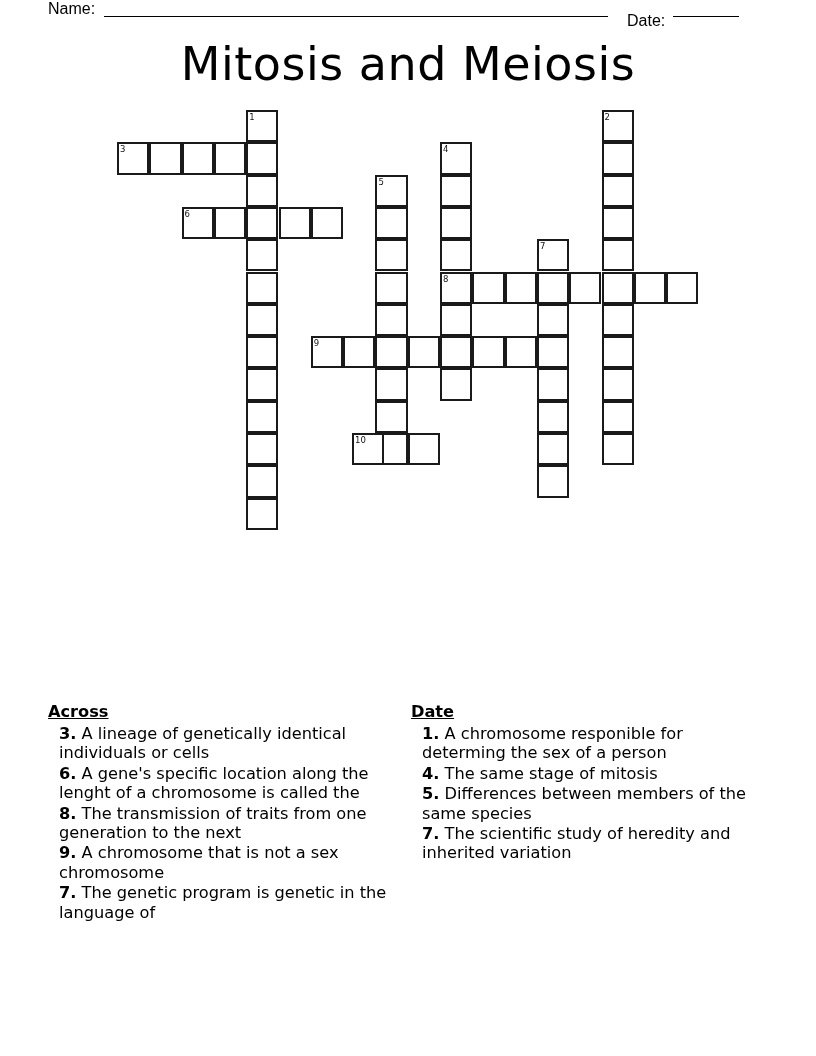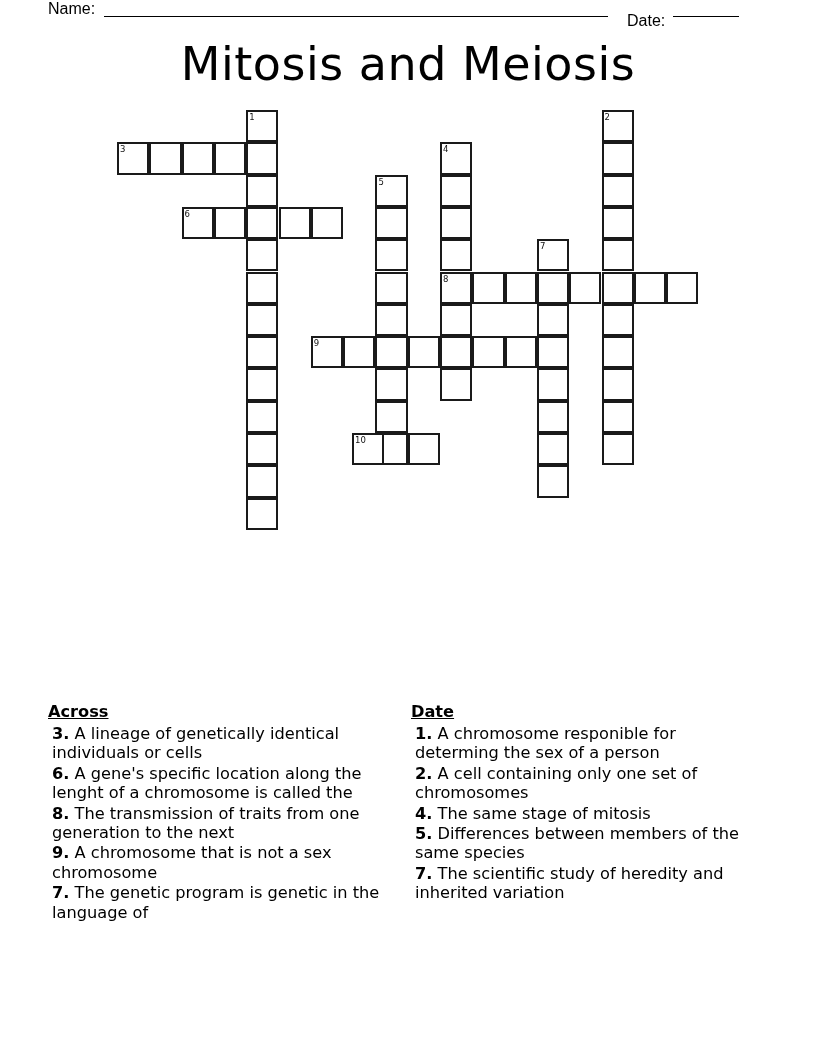--- a/index.html
+++ b/index.html
@@ -38,21 +38,21 @@
   .clues {
     position: absolute; top: 702px; font-family: "DejaVu Sans", sans-serif;
     font-size: 16.2px; line-height: 19.4px;
   }
   .clues.across { left: 48px; width: 350px; }
   .clues.down { left: 411px; width: 340px; }
   .clues h3 {
     margin: 0 0 2px 0; font-size: 16.2px; font-weight: bold; text-decoration: underline;
     line-height: 20px;
   }
-  .clue { margin: 0 0 1px 4px; }
+  .clue { margin: 0 0 1px 11px; }
   .clue b { font-weight: bold; }
 </style>
 </head>
 <body>
 
 <div class="header-line">
   <span class="name-label">Name:</span>
   <div class="blank name-blank"></div>
   <span class="date-label">Date:</span>
   <div class="blank date-blank"></div>
@@ -157,17 +157,16 @@
   <div class="clue"><b>3.</b> <span>A lineage of genetically identical individuals or cells</span></div>
   <div class="clue"><b>6.</b> <span>A gene's specific location along the lenght of a chromosome is called the</span></div>
   <div class="clue"><b>8.</b> <span>The transmission of traits from one generation to the next</span></div>
   <div class="clue"><b>9.</b> <span>A chromosome that is not a sex chromosome</span></div>
   <div class="clue"><b>7.</b> <span>The genetic program is genetic in the language of</span></div>
 </div>
 
 <div class="clues down">
   <h3>Date</h3>
   <div class="clue"><b>1.</b> <span>A chromosome responible for determing the sex of a person</span></div>
-  <div class="clue"><b>2.</b> <span>A cell containing only one set of chromosomes</span></div>
   <div class="clue"><b>4.</b> <span>The same stage of mitosis</span></div>
   <div class="clue"><b>5.</b> <span>Differences between members of the same species</span></div>
   <div class="clue"><b>7.</b> <span>The scientific study of heredity and inherited variation</span></div>
 </div>
 
 </body></html>

